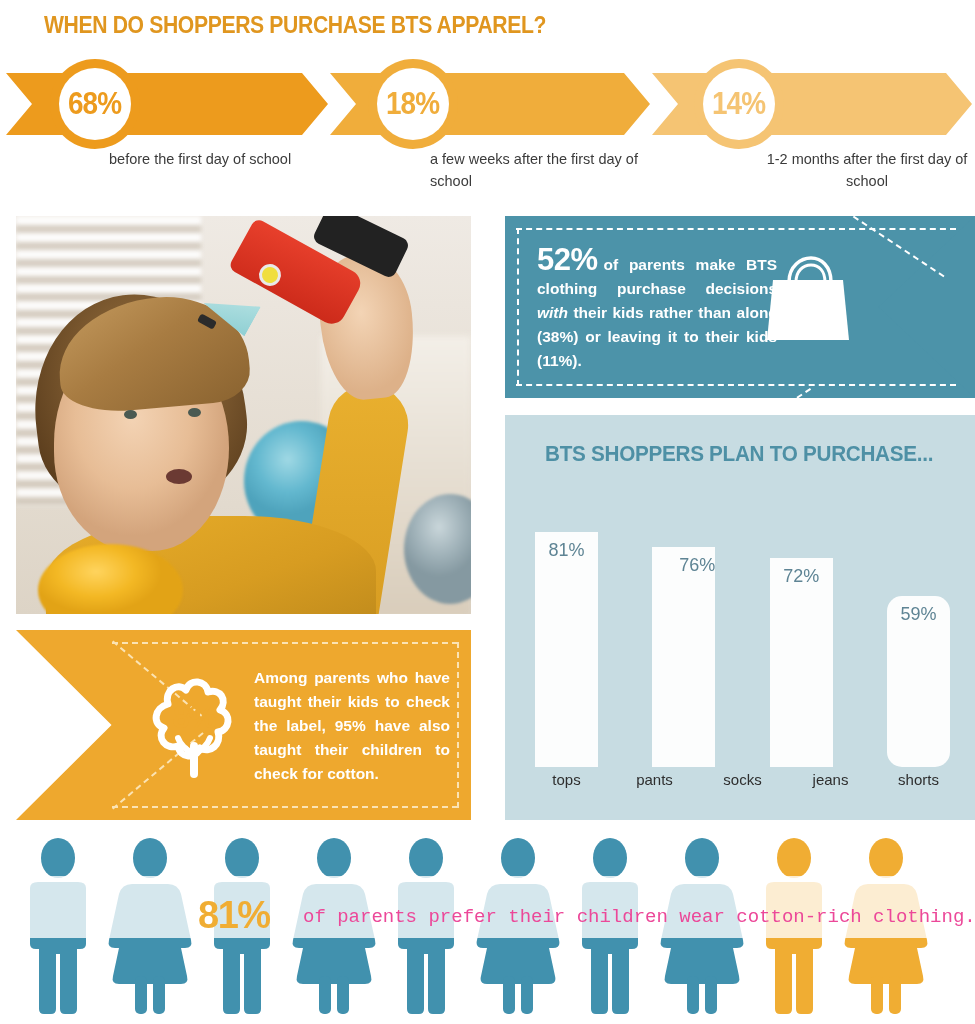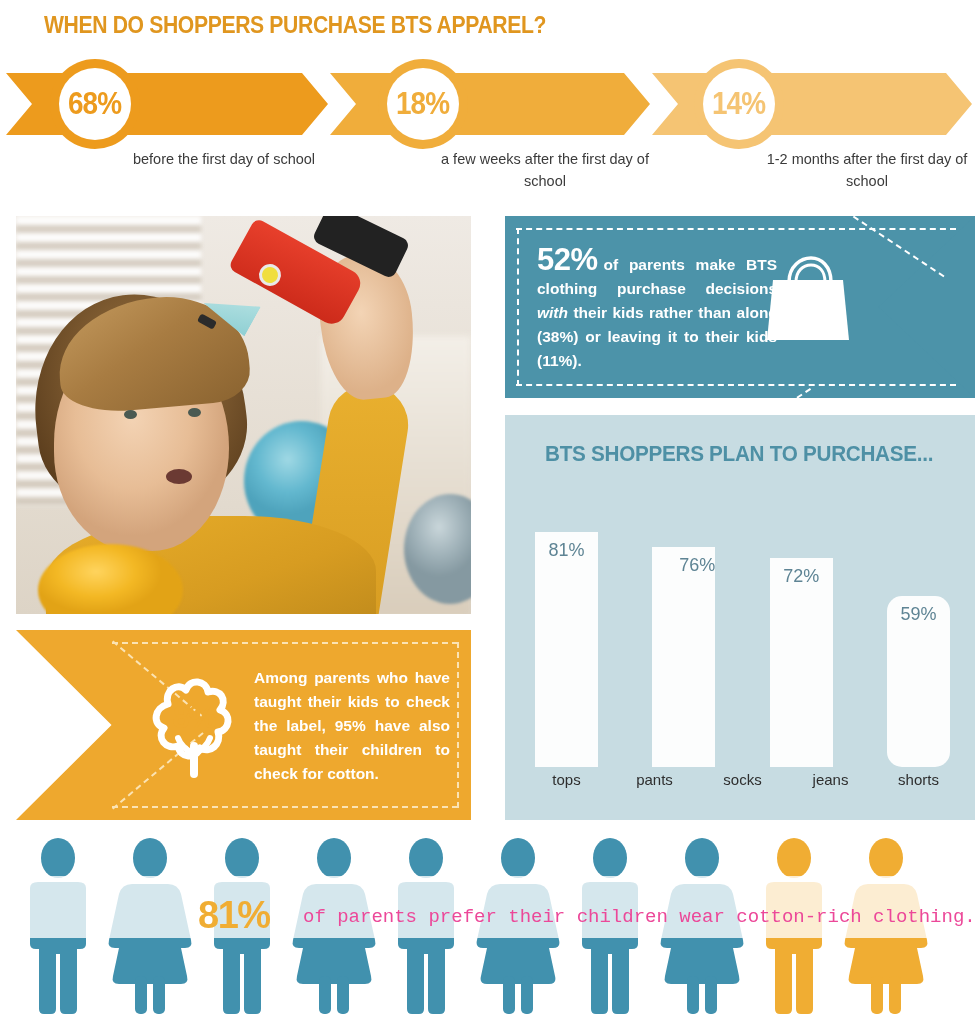--- a/index.html
+++ b/index.html
@@ -34,39 +34,39 @@
 
   .circ {
     position: absolute; top: 59px; width: 90px; height: 90px; border-radius: 50%;
     display: flex; align-items: center; justify-content: center;
   }
   .circ .ring {
     position: absolute; inset: 0; border-radius: 50%;
     background: #fff;
   }
   .circ.c1 { left: 50px;  }
-  .circ.c2 { left: 378px; }
+  .circ.c2 { left: 368px; }
   .circ.c3 { left: 694px; }
   .circ.c1 { background: #ED9B1D; }
   .circ.c2 { background: #F0AD3B; }
   .circ.c3 { background: #F5C473; }
   .circ .ring { inset: 9px; }
   .circ .pct {
     position: relative; z-index: 2;
     font-size: 31px; font-weight: bold; letter-spacing: -1px;
     font-family: "Liberation Sans Narrow", "Liberation Sans", sans-serif;
     transform: scaleX(0.9);
   }
   .circ.c1 .pct { color: #ED9B1D; }
   .circ.c2 .pct { color: #F0AD3B; }
   .circ.c3 .pct { color: #F5C473; }
 
   .arrow-caption {
     position: absolute; top: 148px; width: 230px;
-    text-align: center; font-size: 14.5px; line-height: 22px; color: #3B3B3B;
+    font-size: 14.5px; line-height: 22px; color: #3B3B3B;
     font-family: "Liberation Sans Narrow", "Liberation Sans", sans-serif;
   }
   .arrow-caption.k1 { left: 109px; }
   .arrow-caption.k2 { left: 430px; }
   .arrow-caption.k3 { left: 752px; text-align: center; }
 
   
   .photo {
     position: absolute; left: 16px; top: 216px; width: 455px; height: 398px;
     overflow: hidden; background: #d8cfc4;

